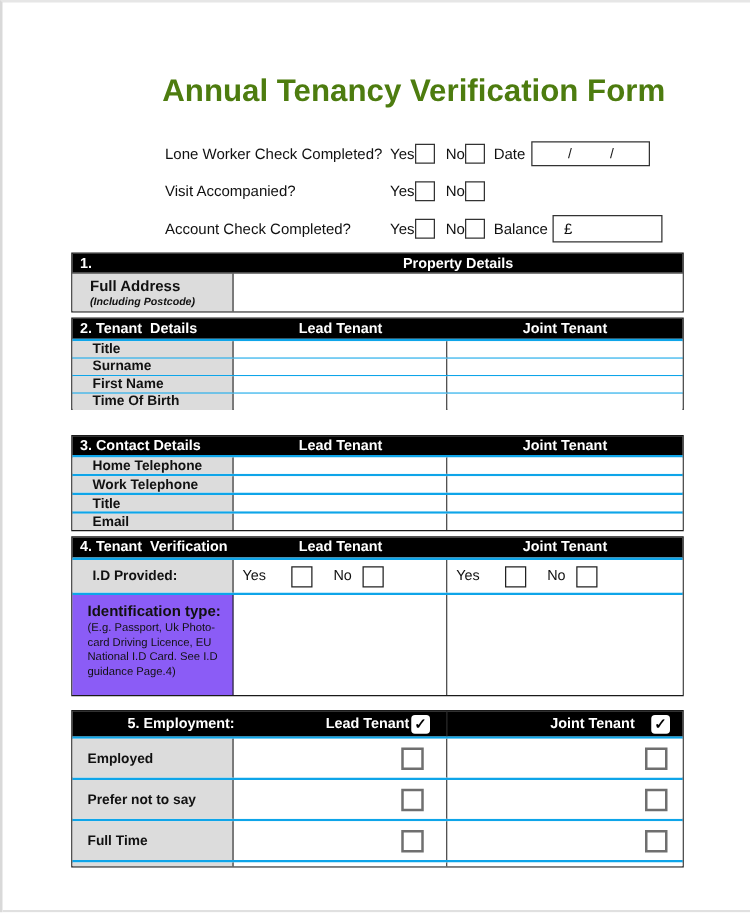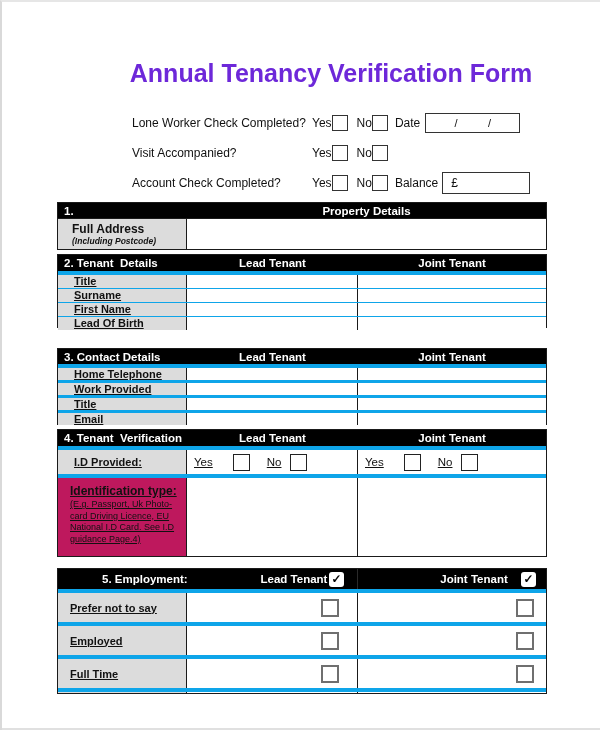--- a/index.html
+++ b/index.html
@@ -11,21 +11,21 @@
     overflow: hidden;
   }
   .page::after {
     content: ""; position: absolute; left: 0; bottom: 0; width: 100%; height: 2px;
     background: #e0e0e0;
   }
 
   
   .title {
     margin: 56px 0 0 60px; text-align: center;
-    font-size: 25px; font-weight: bold; line-height: 30px; color: #6d28d9;
+    font-size: 25px; font-weight: bold; line-height: 30px; color: #4d7c0f;
   }
 
   
   .top-checks { margin: 20px 0 0 130px; }
   .tc-row { display: flex; align-items: center; height: 30px; font-size: 12px; }
   .tc-label { width: 180px; }
   .ynwrap { display: flex; align-items: center; }
   .cb-sm { width: 16px; height: 16px; border: 1px solid #333; background: #fff; flex: none; }
   .tc-no { margin-left: 9px; }
   .tc-extra-label { margin-left: 7px; }
@@ -50,21 +50,21 @@
   .hdr {
     background: #000; color: #fff; font-weight: bold; font-size: 11.5px;
     display: grid; align-items: center; white-space: pre;
   }
   .g3 { grid-template-columns: 129px 171px 1fr; }
   .g2 { grid-template-columns: 129px 1fr; }
   .hdr-first { padding-left: 6px; text-align: left; }
   .hdr-c { text-align: center; }
   .h15 { height: 15px; } .h16 { height: 16px; }
 
-  .row { display: grid; grid-template-columns: 129px 171px 1fr; border-top: 4px solid #0ea5e9; text-decoration: underline; }
+  .row { display: grid; grid-template-columns: 129px 171px 1fr; border-top: 2px solid #0ea5e9; }
   .row2 { display: grid; grid-template-columns: 129px 1fr; border-top: 1px solid #1a1a1a; }
   .lbl-cell {
     background: #dcdcdc; border-right: 1px solid #1a1a1a;
     font-weight: bold; font-size: 11px;
     display: flex; align-items: center; padding-left: 16px;
   }
   .data-cell { background: #fff; }
   .mid { border-right: 1px solid #1a1a1a; }
 
   
@@ -80,21 +80,21 @@
 
   
   .id-row { height: 28px; }
   .yn { display: flex; align-items: center; font-size: 11.5px; padding-left: 7px; }
   .cb-md { width: 17px; height: 17px; border: 1.5px solid #222; background: #fff; flex: none; }
   .yn .gap1 { margin-left: 20px; }
   .yn .gap2 { margin-left: 17px; }
   .yn .gap3 { margin-left: 9px; }
   .idtype-row { height: 82px; }
   .idtype-lbl {
-    background: #be185d; border-right: 1px solid #1a1a1a;
+    background: #8b5cf6; border-right: 1px solid #1a1a1a;
     padding: 6px 8px 0 12px; display: block;
   }
   .idtype-title { font-weight: bold; font-size: 12px; line-height: 14px; margin-bottom: 1px; }
   .idtype-note { font-size: 9px; line-height: 11.5px; }
 
   
   .t5 .hdr { position: relative; }
   .hdr-cell-rel { position: relative; height: 20px; display: flex; align-items: center; justify-content: center; padding-left: 44px; }
   .chk-icon {
     position: absolute; top: 2.5px; width: 15px; height: 15px;
@@ -196,39 +196,39 @@
       <div class="lbl-cell">Surname</div>
       <div class="data-cell mid"></div>
       <div class="data-cell"></div>
     </div>
     <div class="row r14">
       <div class="lbl-cell">First Name</div>
       <div class="data-cell mid"></div>
       <div class="data-cell"></div>
     </div>
     <div class="row r14">
-      <div class="lbl-cell">Lead Of Birth</div>
+      <div class="lbl-cell">Time Of Birth</div>
       <div class="data-cell mid"></div>
       <div class="data-cell"></div>
     </div>
   </div>
 
   <div class="tbl t3">
     <div class="hdr g3 h15">
       <div class="hdr-first">3. Contact Details</div>
       <div class="hdr-c">Lead Tenant</div>
       <div class="hdr-c">Joint Tenant</div>
     </div>
     <div class="row r15">
       <div class="lbl-cell">Home Telephone</div>
       <div class="data-cell mid"></div>
       <div class="data-cell"></div>
     </div>
     <div class="row r15">
-      <div class="lbl-cell">Work Provided</div>
+      <div class="lbl-cell">Work Telephone</div>
       <div class="data-cell mid"></div>
       <div class="data-cell"></div>
     </div>
     <div class="row r15">
       <div class="lbl-cell">Title</div>
       <div class="data-cell mid"></div>
       <div class="data-cell"></div>
     </div>
     <div class="row r15">
       <div class="lbl-cell">Email</div>
@@ -274,30 +274,30 @@
       <div class="hdr-cell-rel mid" style="border-color:#2a2a2a">
         <span>Lead Tenant</span>
         <span class="chk-icon lead">✓</span>
       </div>
       <div class="hdr-cell-rel">
         <span>Joint Tenant</span>
         <span class="chk-icon joint">✓</span>
       </div>
     </div>
     <div class="row emp-row">
-      <div class="lbl-cell">Prefer not to say</div>
+      <div class="lbl-cell">Employed</div>
       <div class="data-cell mid emp-cell">
         <span class="cb-lg lead"></span>
       </div>
       <div class="data-cell emp-cell">
         <span class="cb-lg joint"></span>
       </div>
     </div>
     <div class="row emp-row">
-      <div class="lbl-cell">Employed</div>
+      <div class="lbl-cell">Prefer not to say</div>
       <div class="data-cell mid emp-cell">
         <span class="cb-lg lead"></span>
       </div>
       <div class="data-cell emp-cell">
         <span class="cb-lg joint"></span>
       </div>
     </div>
     <div class="row emp-row">
       <div class="lbl-cell">Full Time</div>
       <div class="data-cell mid emp-cell">

